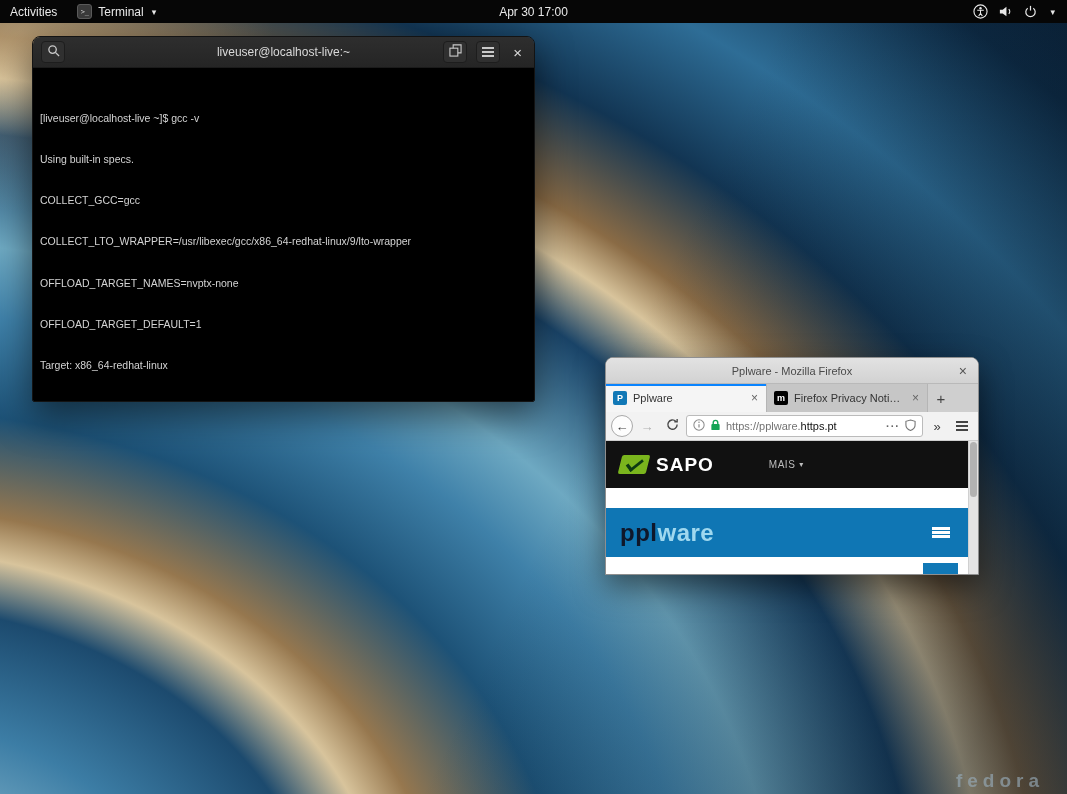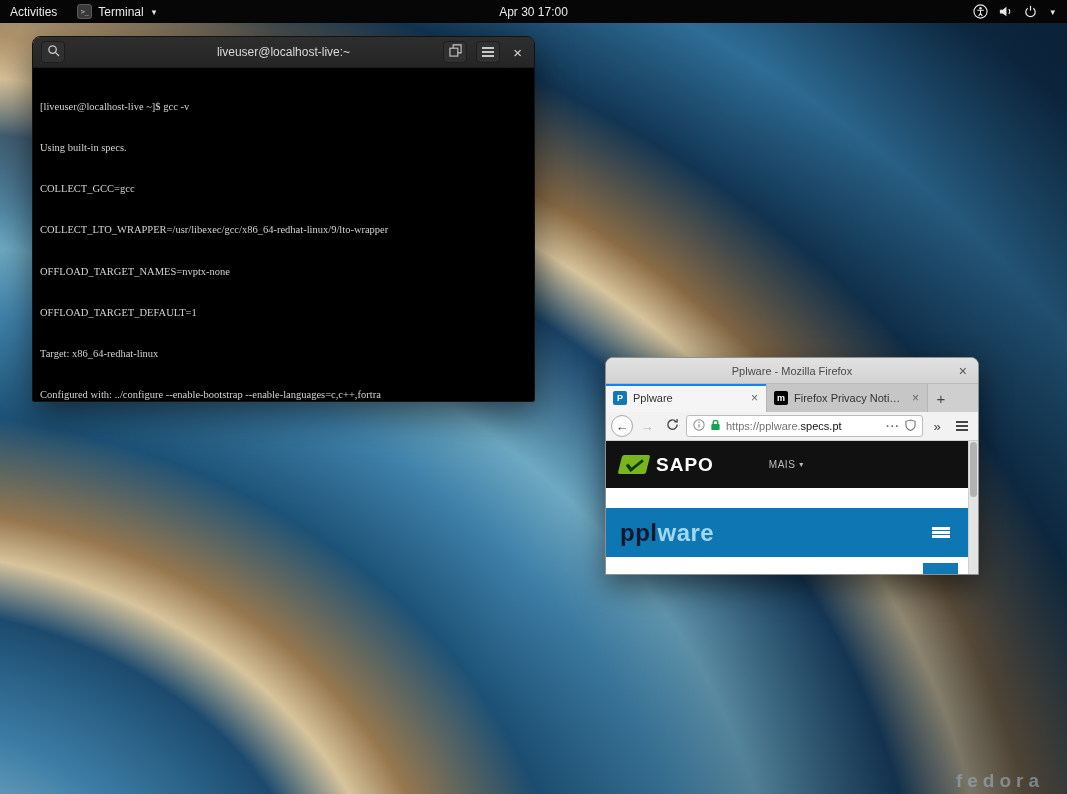--- a/index.html
+++ b/index.html
@@ -44,22 +44,22 @@
     display:flex; align-items:center; padding:0 8px; position:relative; }
   .th-btn { width:24px; height:22px; background:#303030; border:1px solid #1d1d1d; border-radius:4px;
     display:flex; align-items:center; justify-content:center; }
   .th-title { position:absolute; left:0; right:0; text-align:center; color:#d9d9d9; font-size:12px;
     pointer-events:none; }
   .th-right { margin-left:auto; display:flex; align-items:center; gap:9px; z-index:2; }
   .th-close { background:none; border:none; color:#d9d9d9; font-size:15px; line-height:1;
     padding:0 4px; font-family:inherit; }
   .hamb { display:inline-block; width:12px; height:2px; background:#c9c9c9;
     box-shadow:0 -4px 0 #c9c9c9, 0 4px 0 #c9c9c9; }
-  .terminal-body { height:335px; background:#000000; padding:4px 7px;
-    font-family:Liberation Serif, serif; font-size:10.5px; line-height:13.75px;
+  .terminal-body { height:335px; background:#000000; padding:16px 7px;
+    font-family:Liberation Sans, sans-serif; font-size:10.5px; line-height:13.75px;
     color:#d3d3d3; white-space:pre; }
 
   
   .firefox-window { position:absolute; left:605px; top:357px; width:374px; height:218px;
     border-radius:8px 8px 0 0; box-shadow:0 12px 30px rgba(0,0,0,0.5); overflow:hidden;
     border:1px solid #8f8f8f; background:#fff; }
   .ff-titlebar { height:26px; background:linear-gradient(#e2e2e2,#d2d2d2); border-bottom:1px solid #b9b9b9;
     display:flex; align-items:center; position:relative; }
   .ff-title { position:absolute; left:0; right:0; text-align:center; font-size:11px; color:#4a4a4a; }
   .ff-close { margin-left:auto; background:none; border:none; color:#555; font-size:14px; line-height:1;
@@ -247,21 +247,21 @@
               <line x1="7" y1="6.2" x2="7" y2="10" stroke="#8a8a8a" stroke-width="1.4"></line>
               <circle cx="7" cy="3.9" r="0.9" fill="#8a8a8a"></circle>
             </svg>
         </span>
         <span>
           <svg width="11" height="12" viewBox="0 0 12 13">
               <rect x="1.5" y="5.5" width="9" height="6.5" rx="1" fill="#12a454"></rect>
               <path d="M3.5 5.5V4a2.5 2.5 0 0 1 5 0v1.5" fill="none" stroke="#12a454" stroke-width="1.5"></path>
             </svg>
         </span>
-        <span class="url-text"><span class="url-dim">https://pplware.</span><span class="url-host">specs.pt</span></span>
+        <span class="url-text"><span class="url-dim">https://pplware.</span><span class="url-host">https.pt</span></span>
         <span class="url-dots">···</span>
         <span>
           <svg width="11" height="12" viewBox="0 0 12 13">
               <path d="M6 1l5 1.5v4c0 3-2.2 5-5 6-2.8-1-5-3-5-6v-4z" fill="none" stroke="#777" stroke-width="1.2"></path>
             </svg>
         </span>
       </div>
       <button class="nav-btn">»</button>
       <button class="nav-btn">
         <span class="hamb dark"></span>

